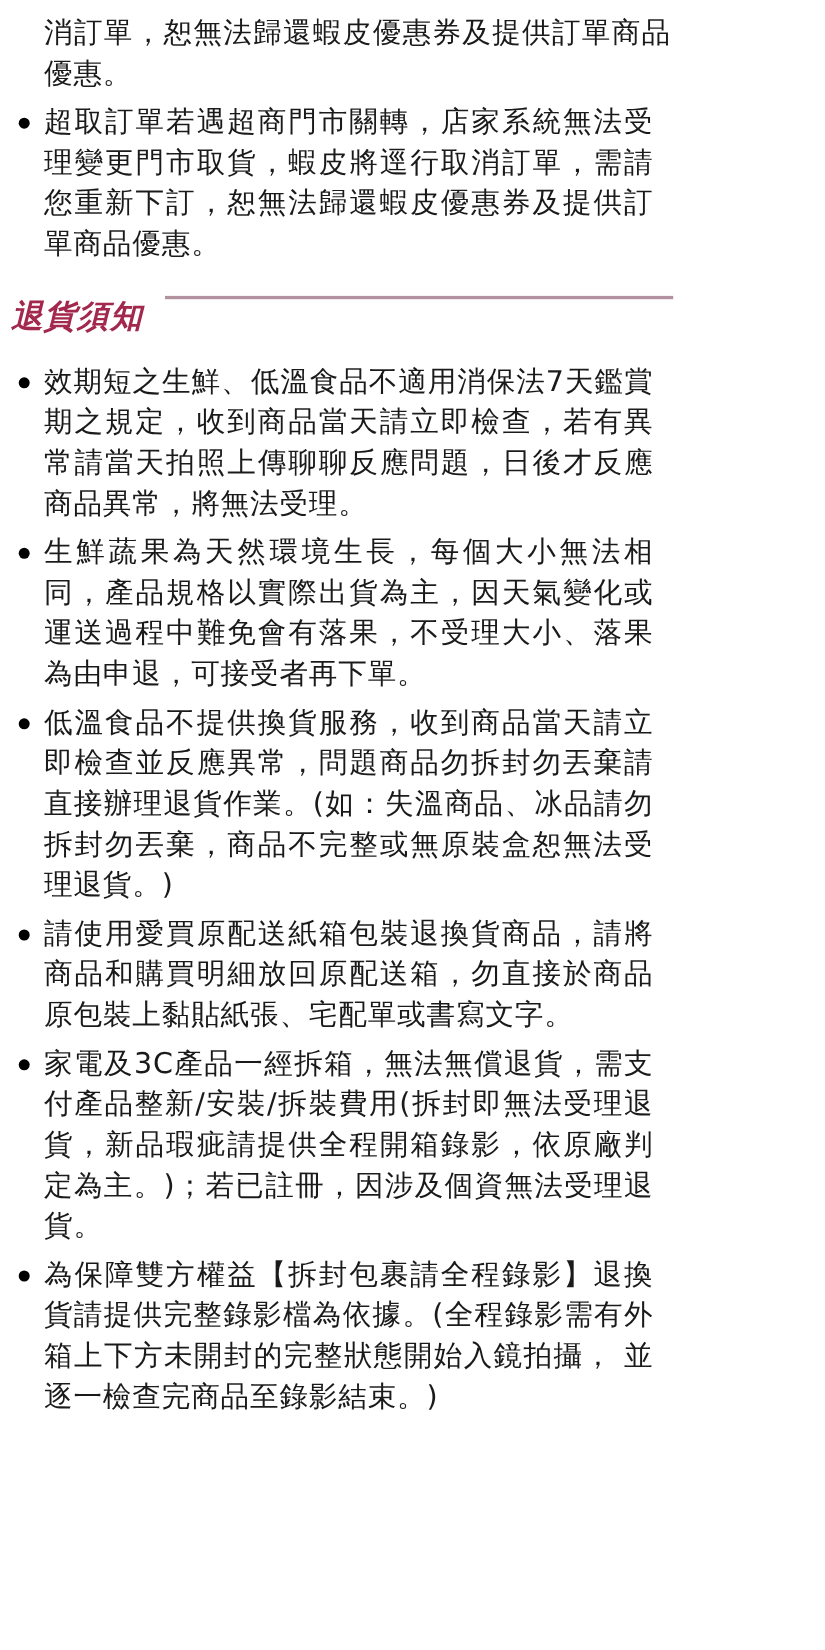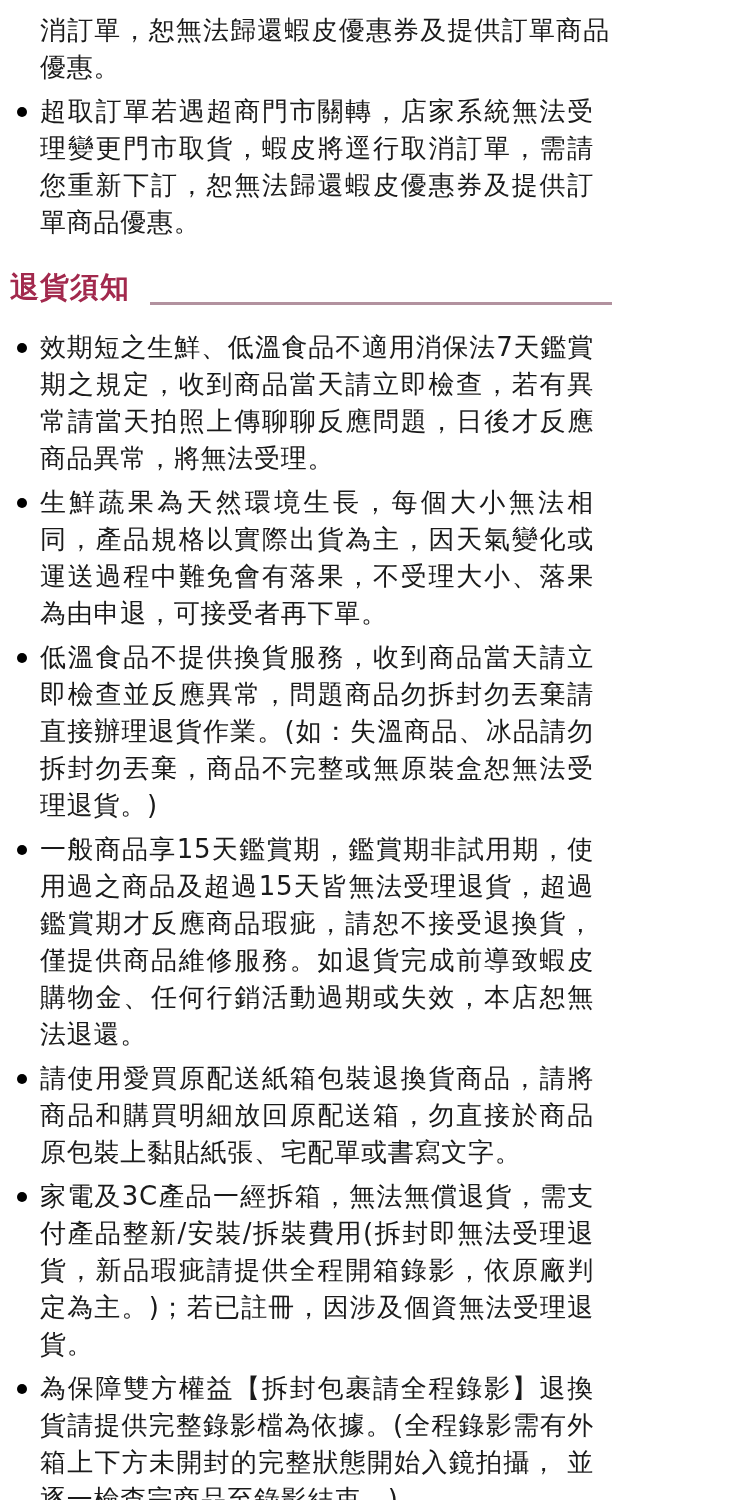--- a/index.html
+++ b/index.html
@@ -45,22 +45,23 @@
     position: absolute;
     left: 17px;
     top: 14px;
     width: 10px;
     height: 10px;
     border-radius: 50%;
     background: #000000;
   }
   .sec-head {
     display: flex;
-    align-items: flex-end;
+    align-items: flex-start;
     margin: 28px 0 24px 10px;
+    font-style: italic;
   }
   .sec-head h2 {
     margin: 0;
     font-size: 29px;
     line-height: 36px;
     font-weight: 600;
     letter-spacing: 1px;
     white-space: nowrap;
   }
   .rule {
@@ -96,24 +97,20 @@
     <li>
       <span class="marker" style="background: rgb(0, 0, 0);"></span>
       <span>生鮮蔬果為天然環境生長，每個大小無法相同，產品規格以實際出貨為主，因天氣變化或運送過程中難免會有落果，不受理大小、落果為由申退，可接受者再下單。</span>
     </li>
     <li>
       <span class="marker" style="background: rgb(0, 0, 0);"></span>
       <span>低溫食品不提供換貨服務，收到商品當天請立即檢查並反應異常，問題商品勿拆封勿丟棄請直接辦理退貨作業。(如：失溫商品、冰品請勿拆封勿丟棄，商品不完整或無原裝盒恕無法受理退貨。)</span>
     </li>
     <li>
       <span class="marker" style="background: rgb(0, 0, 0);"></span>
-      <span>一般商品享15天鑑賞期，鑑賞期非試用期，使用過之商品及超過15天皆無法受理退貨，超過鑑賞期才反應商品瑕疵，請恕不接受退換貨，僅提供商品維修服務。如退貨完成前導致蝦皮購物金、任何行銷活動過期或失效，本店恕無法退還。</span>
-    </li>
-    <li>
-      <span class="marker" style="background: rgb(0, 0, 0);"></span>
       <span>請使用愛買原配送紙箱包裝退換貨商品，請將商品和購買明細放回原配送箱，勿直接於商品原包裝上黏貼紙張、宅配單或書寫文字。</span>
     </li>
     <li>
       <span class="marker" style="background: rgb(0, 0, 0);"></span>
       <span>家電及3C產品一經拆箱，無法無償退貨，需支付產品整新/安裝/拆裝費用(拆封即無法受理退貨，新品瑕疵請提供全程開箱錄影，依原廠判定為主。)；若已註冊，因涉及個資無法受理退貨。</span>
     </li>
     <li>
       <span class="marker" style="background: rgb(0, 0, 0);"></span>
       <span>為保障雙方權益【拆封包裹請全程錄影】退換貨請提供完整錄影檔為依據。(全程錄影需有外箱上下方未開封的完整狀態開始入鏡拍攝， 並逐一檢查完商品至錄影結束。)</span>
     </li>

